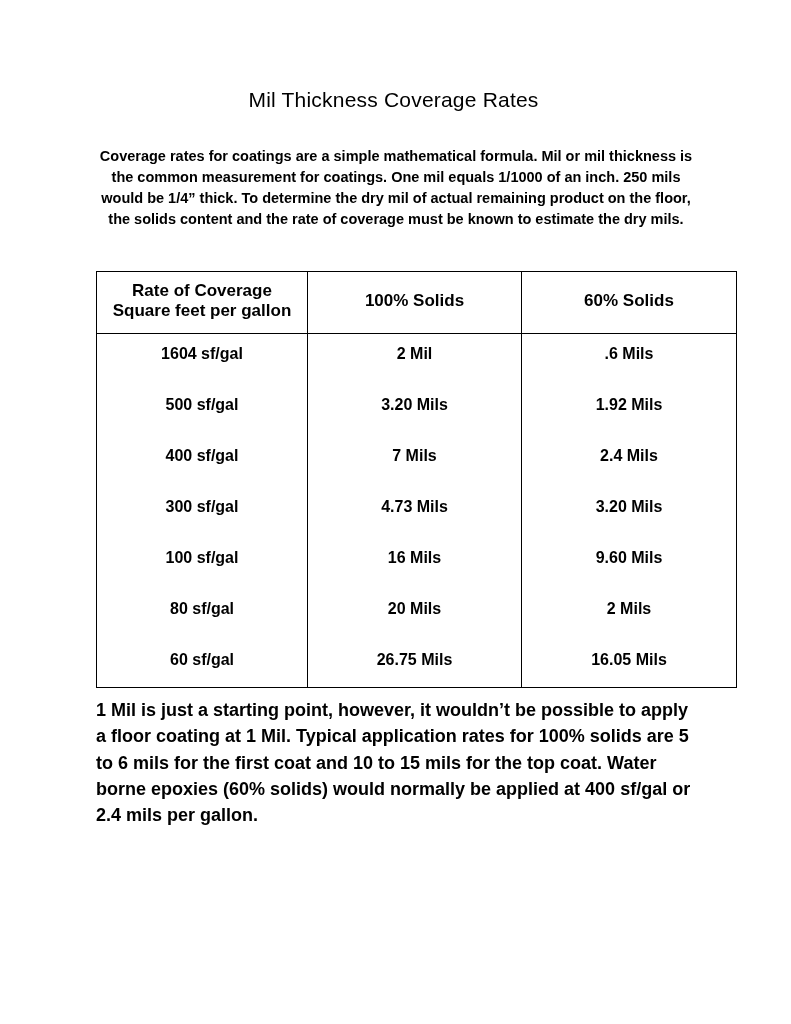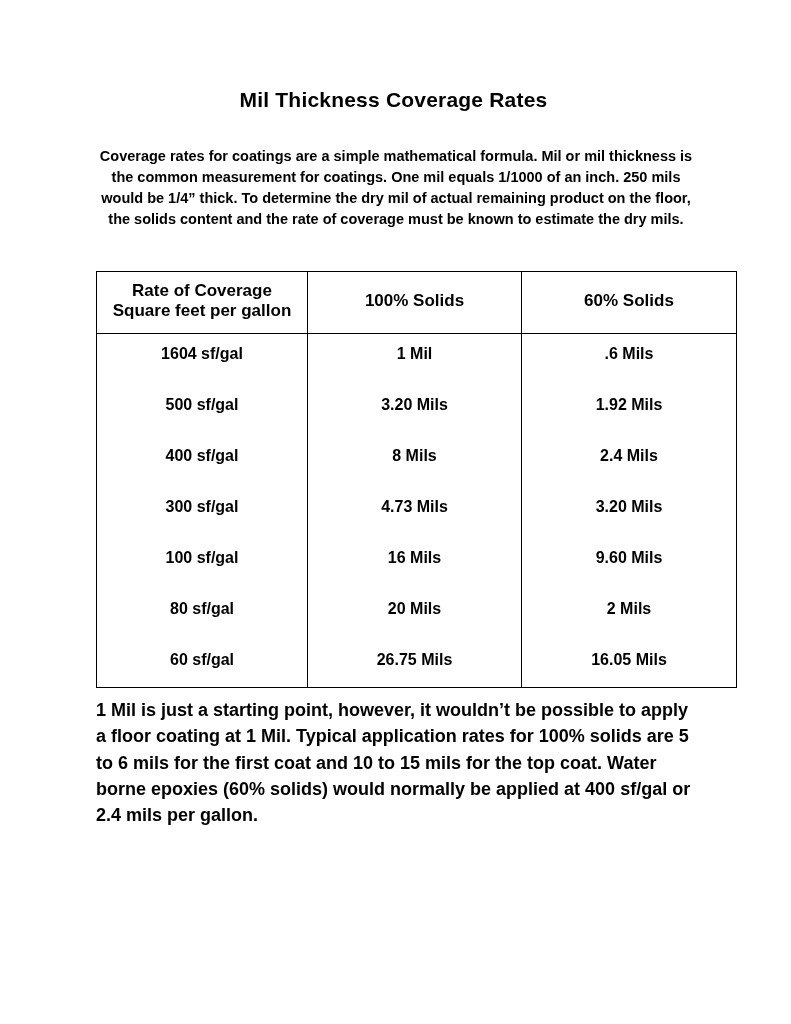--- a/index.html
+++ b/index.html
@@ -17,21 +17,21 @@
   .page {
     position: relative;
     width: 791px;
     height: 1024px;
     box-sizing: border-box;
     padding: 88px 92px 0 96px;
   }
   .doc-title {
     text-align: center;
     font-size: 21px;
-    font-weight: bold;
+    font-weight: normal;
     letter-spacing: 0.2px;
     margin: 0 0 34px 0;
     padding-right: 8px;
   }
   .intro-paragraph {
     font-size: 14.5px;
     font-weight: bold;
     line-height: 1.46;
     margin: 0 0 40px 0;
     text-align: center;
@@ -100,31 +100,31 @@
     <thead>
       <tr>
         <th class="col-rate">Rate of Coverage Square feet per gallon</th>
         <th class="col-solids-100">100% Solids</th>
         <th class="col-solids-60">60% Solids</th>
       </tr>
     </thead>
     <tbody>
       <tr>
         <td>1604 sf/gal</td>
-        <td>1 Mil</td>
+        <td>2 Mil</td>
         <td>.6 Mils</td>
       </tr>
       <tr>
         <td>500 sf/gal</td>
         <td>3.20 Mils</td>
         <td>1.92 Mils</td>
       </tr>
       <tr>
         <td>400 sf/gal</td>
-        <td>8 Mils</td>
+        <td>7 Mils</td>
         <td>2.4 Mils</td>
       </tr>
       <tr>
         <td>300 sf/gal</td>
         <td>4.73 Mils</td>
         <td>3.20 Mils</td>
       </tr>
       <tr>
         <td>100 sf/gal</td>
         <td>16 Mils</td>

